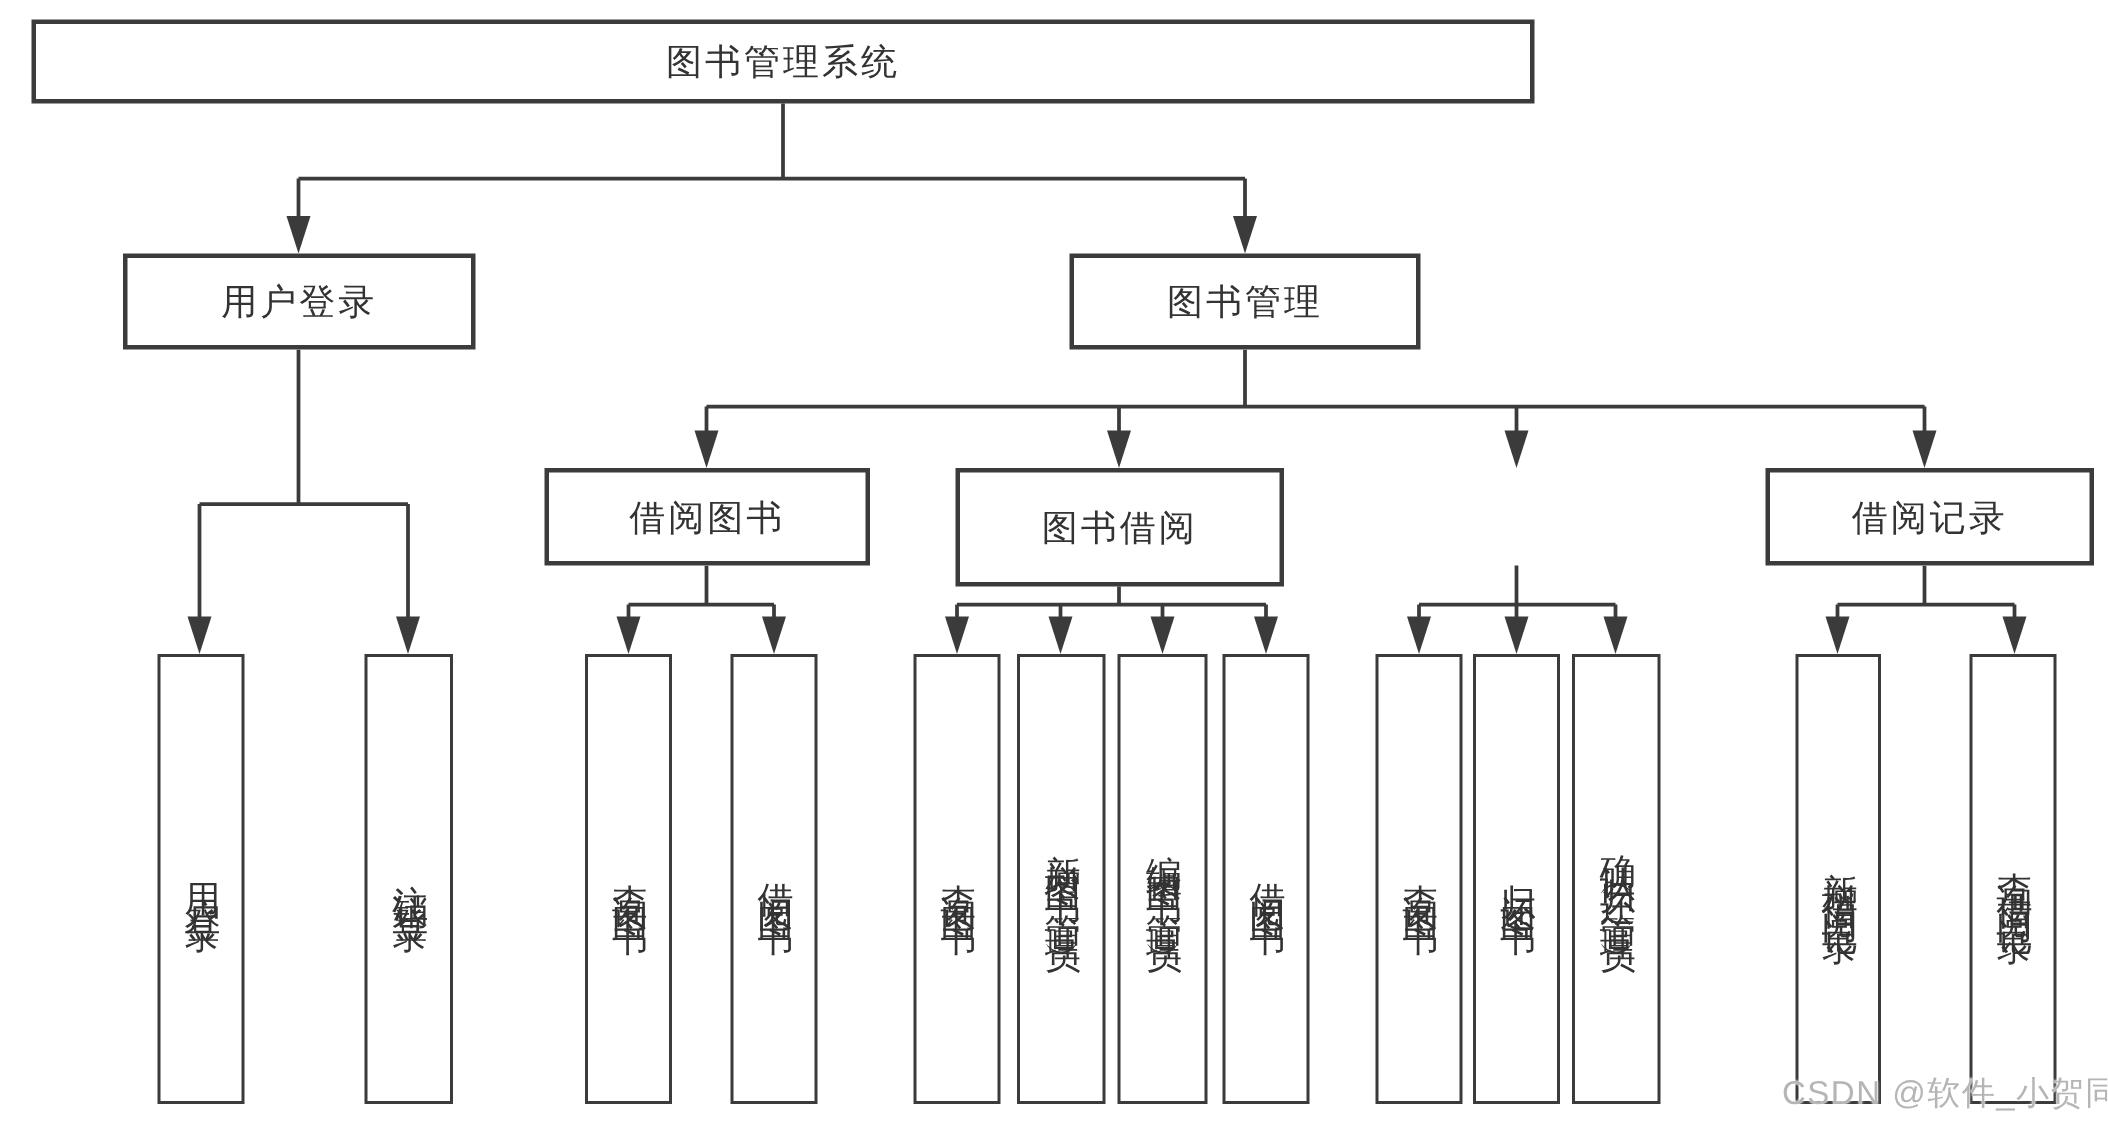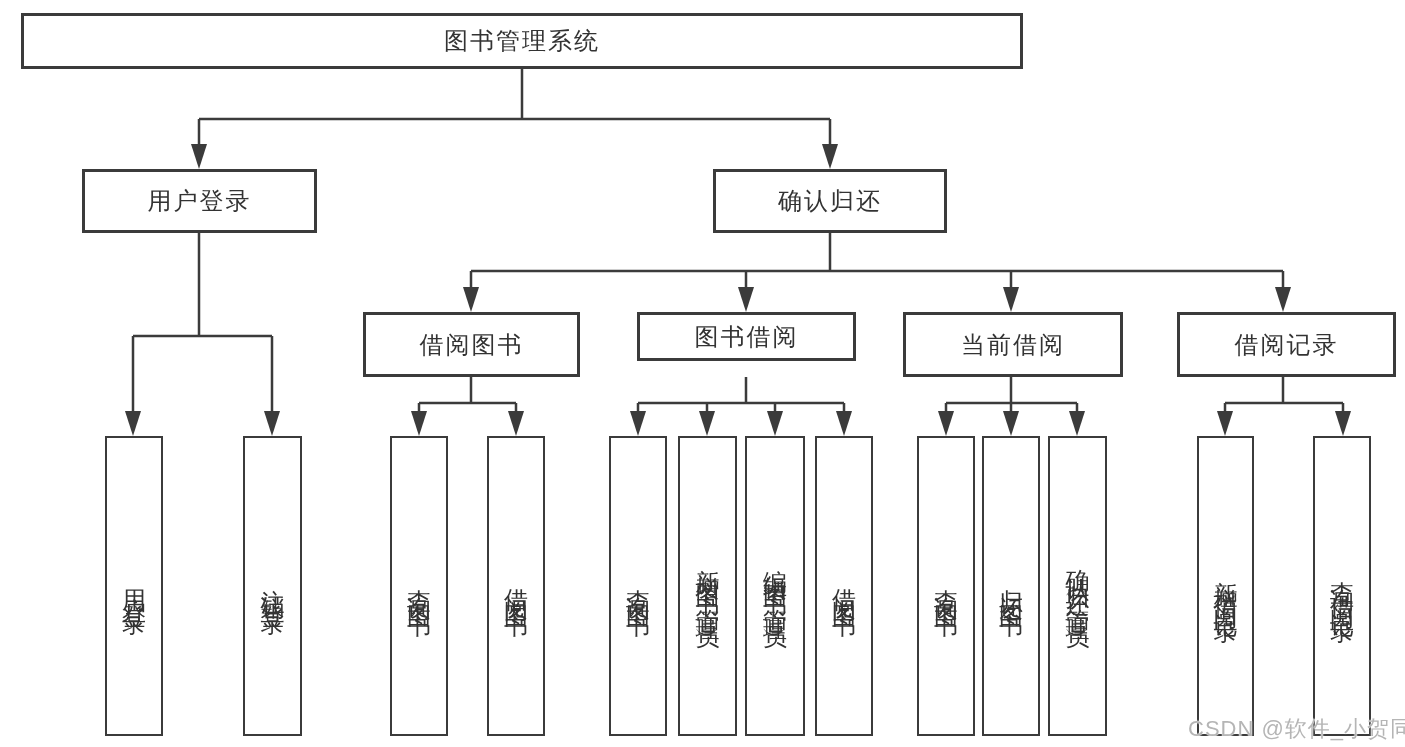--- a/index.html
+++ b/index.html
@@ -74,25 +74,24 @@
     <g>
       <path d="M1283 377 V403 M1225 403 H1343 M1225 403 V417 M1343 403 V417"></path>
       <polygon points="1217,411 1233,411 1225,436"></polygon>
       <polygon points="1335,411 1351,411 1343,436"></polygon>
     </g>
   </svg>
 
   <div class="node hbox" style="left:21px;top:13px;width:1002px;height:56px">图书管理系统</div>
 
   <div class="node hbox" style="left:82px;top:169px;width:235px;height:64px">用户登录</div>
-  <div class="node hbox" style="left:713px;top:169px;width:234px;height:64px">确认归还</div>
+  <div class="node hbox" style="left:713px;top:169px;width:234px;height:64px">图书管理</div>
 
   <div class="node hbox" style="left:363px;top:312px;width:217px;height:65px">借阅图书</div>
-  <div class="node hbox" style="left:637px;top:312px;width:219px;height:49px">图书借阅</div>
-  <div class="node hbox" style="left:903px;top:312px;width:220px;height:65px">当前借阅</div>
+  <div class="node hbox" style="left:637px;top:312px;width:219px;height:79px">图书借阅</div>
   <div class="node hbox" style="left:1177px;top:312px;width:219px;height:65px">借阅记录</div>
 
   <div class="node vbox" style="left:105px;top:436px;width:58px;height:300px">用户登录</div>
   <div class="node vbox" style="left:243px;top:436px;width:59px;height:300px">注销登录</div>
 
   <div class="node vbox" style="left:390px;top:436px;width:58px;height:300px">查询图书</div>
   <div class="node vbox" style="left:487px;top:436px;width:58px;height:300px">借阅图书</div>
 
   <div class="node vbox" style="left:609px;top:436px;width:58px;height:300px">查询图书</div>
   <div class="node vbox" style="left:678px;top:436px;width:59px;height:300px">新增图书（管理员）</div>

